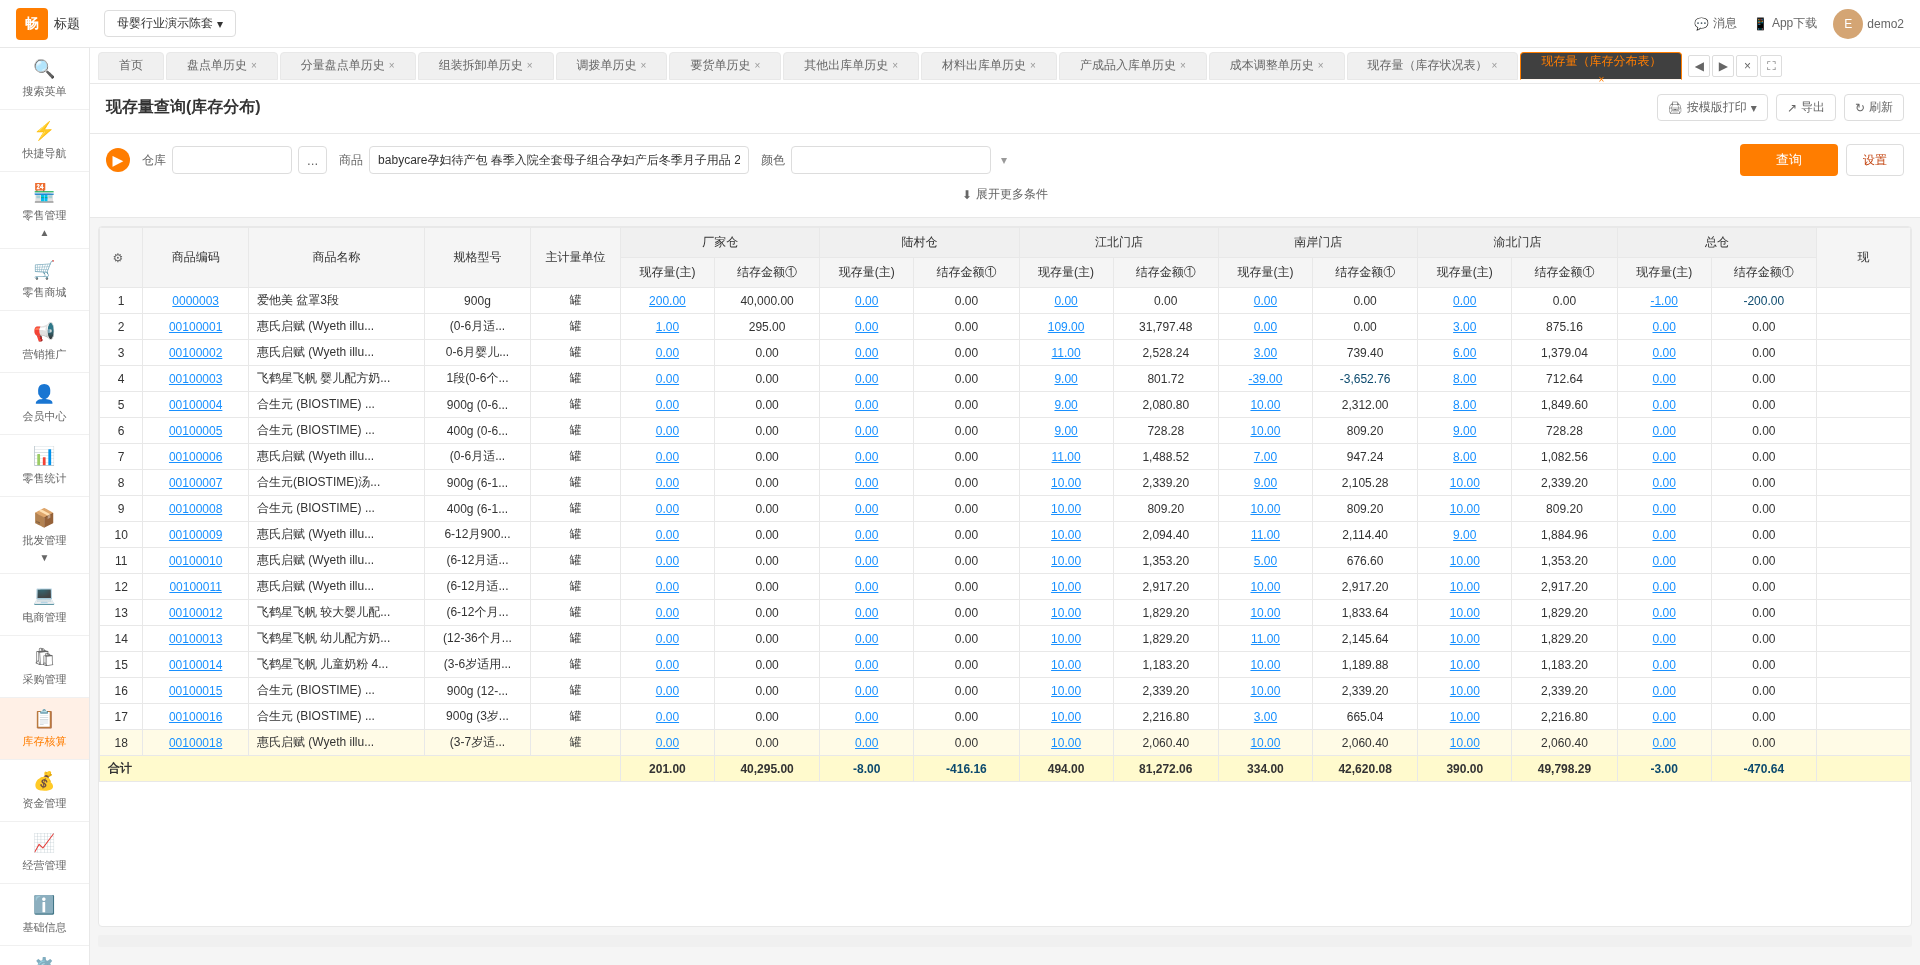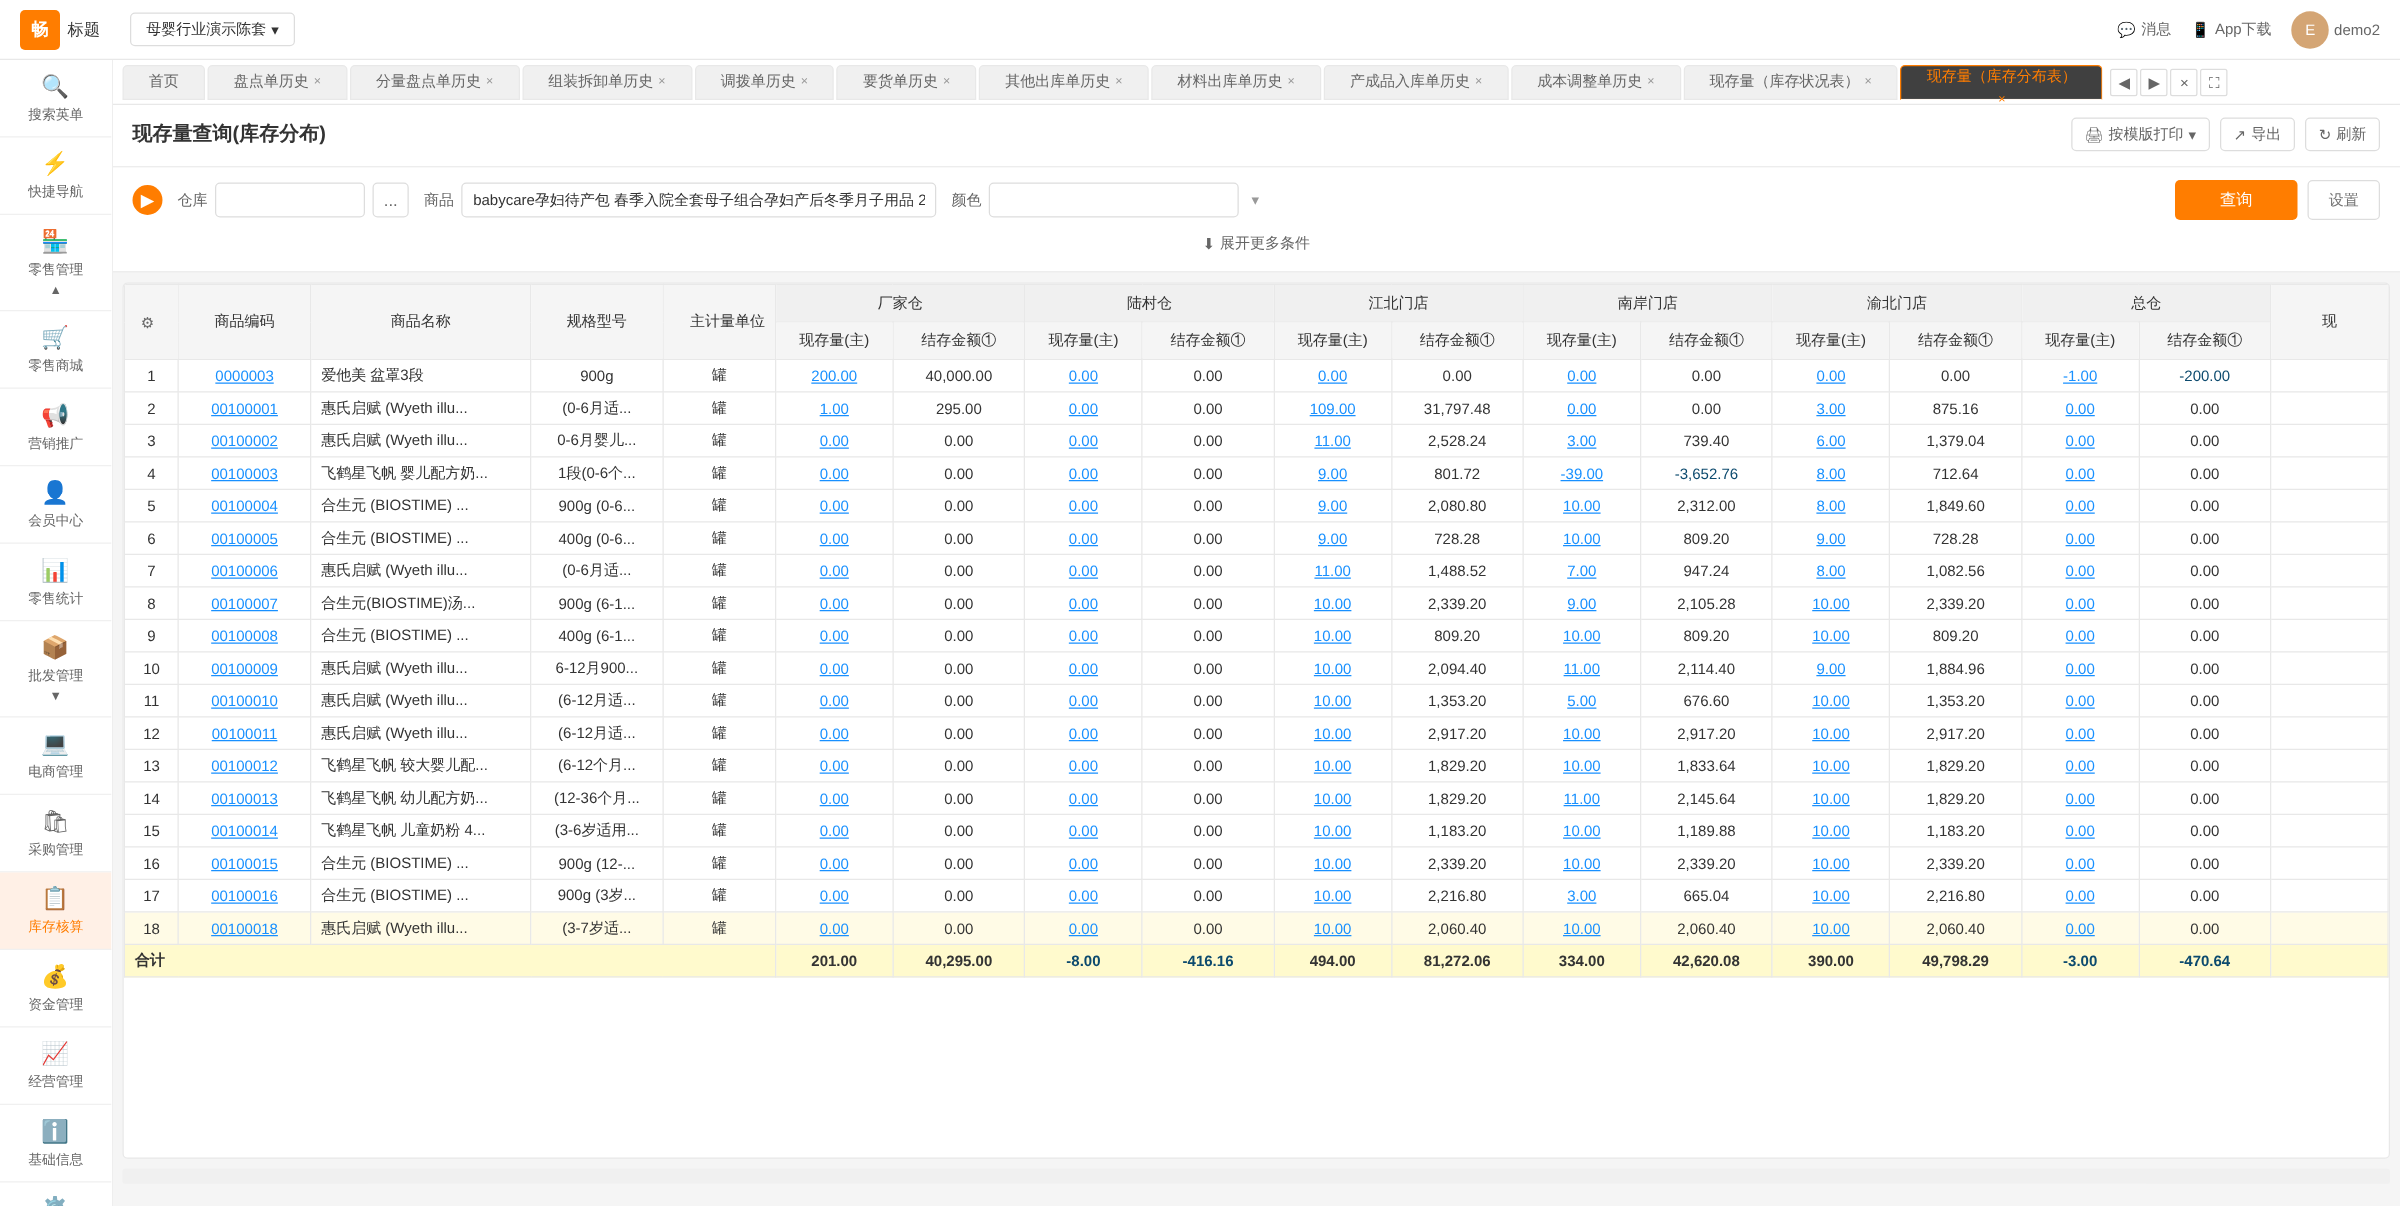--- a/index.html
+++ b/index.html
@@ -149,21 +149,21 @@
       color: #fff;
       border: none;
       border-radius: 4px;
       cursor: pointer;
       font-size: 13px;
     }
     .btn-settings {
       height: 32px;
       padding: 0 16px;
       background: #fff;
-      color: #737373;
+      color: #c2410c;
       border: 1px solid #ddd;
       border-radius: 4px;
       cursor: pointer;
       font-size: 12px;
     }
     .filter-expand-toggle { display: flex; align-items: center; justify-content: center; margin-top: 4px; }
 
     
     .table-container {
       overflow: auto;
@@ -202,21 +202,21 @@
     }
     tbody tr.highlight-row { background: #fffbe6; }
     tbody tr.total-row { background: #f9f9f9; font-weight: bold; }
     .text-red { color: #0c4a6e; }
     .text-link { color: #1890ff; text-decoration: underline; cursor: pointer; }
     .text-left { text-align: left; }
     .col-no { width: 36px; }
     .col-code { width: 90px; }
     .col-name { width: 140px; }
     .col-spec { width: 90px; }
-    .col-unit { width: 60px; text-align: right; }
+    .col-unit { width: 60px; }
     .col-num { width: 80px; }
     .col-amt { width: 90px; }
     .settings-icon { width: 20px; height: 20px; display: flex; align-items: center; justify-content: center; cursor: pointer; color: #666; }
 
     
     .table-scroll-hint {
       height: 12px;
       background: #f0f0f0;
       margin: 0 8px 4px;
       border-radius: 2px;

